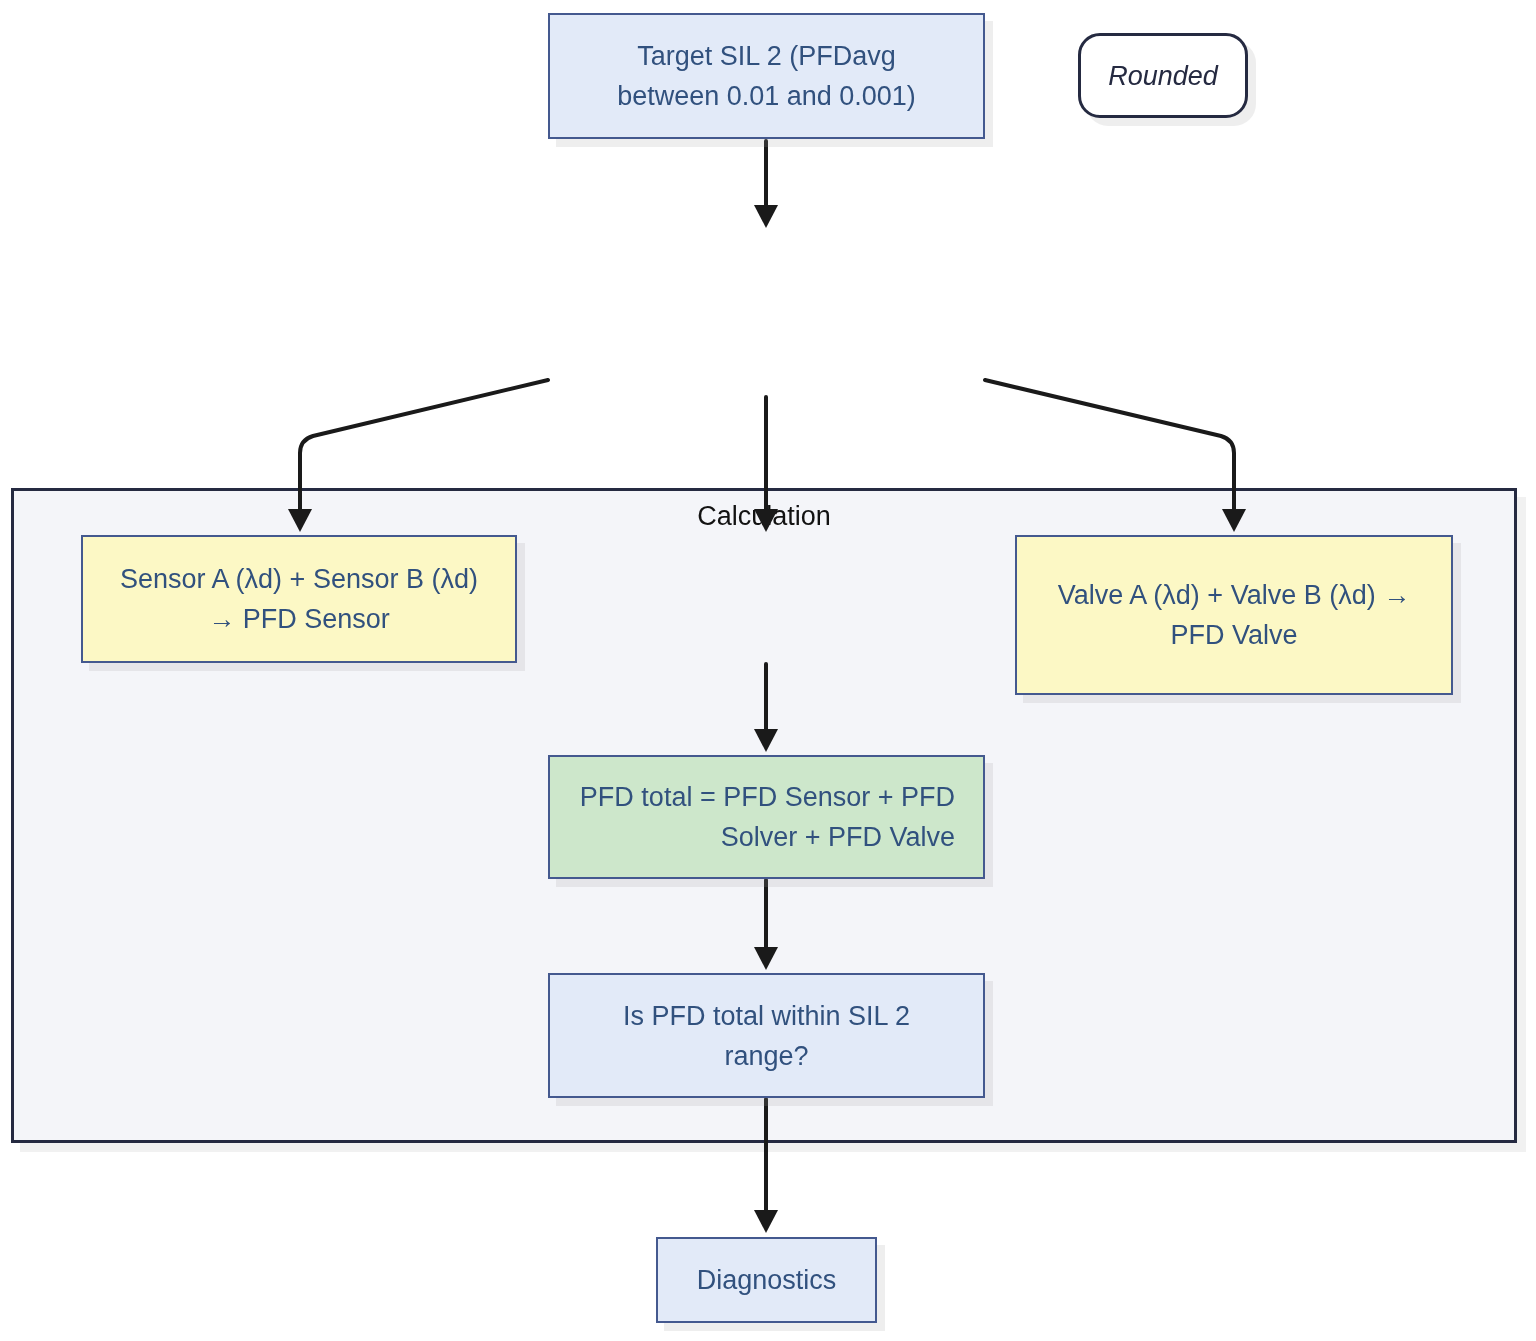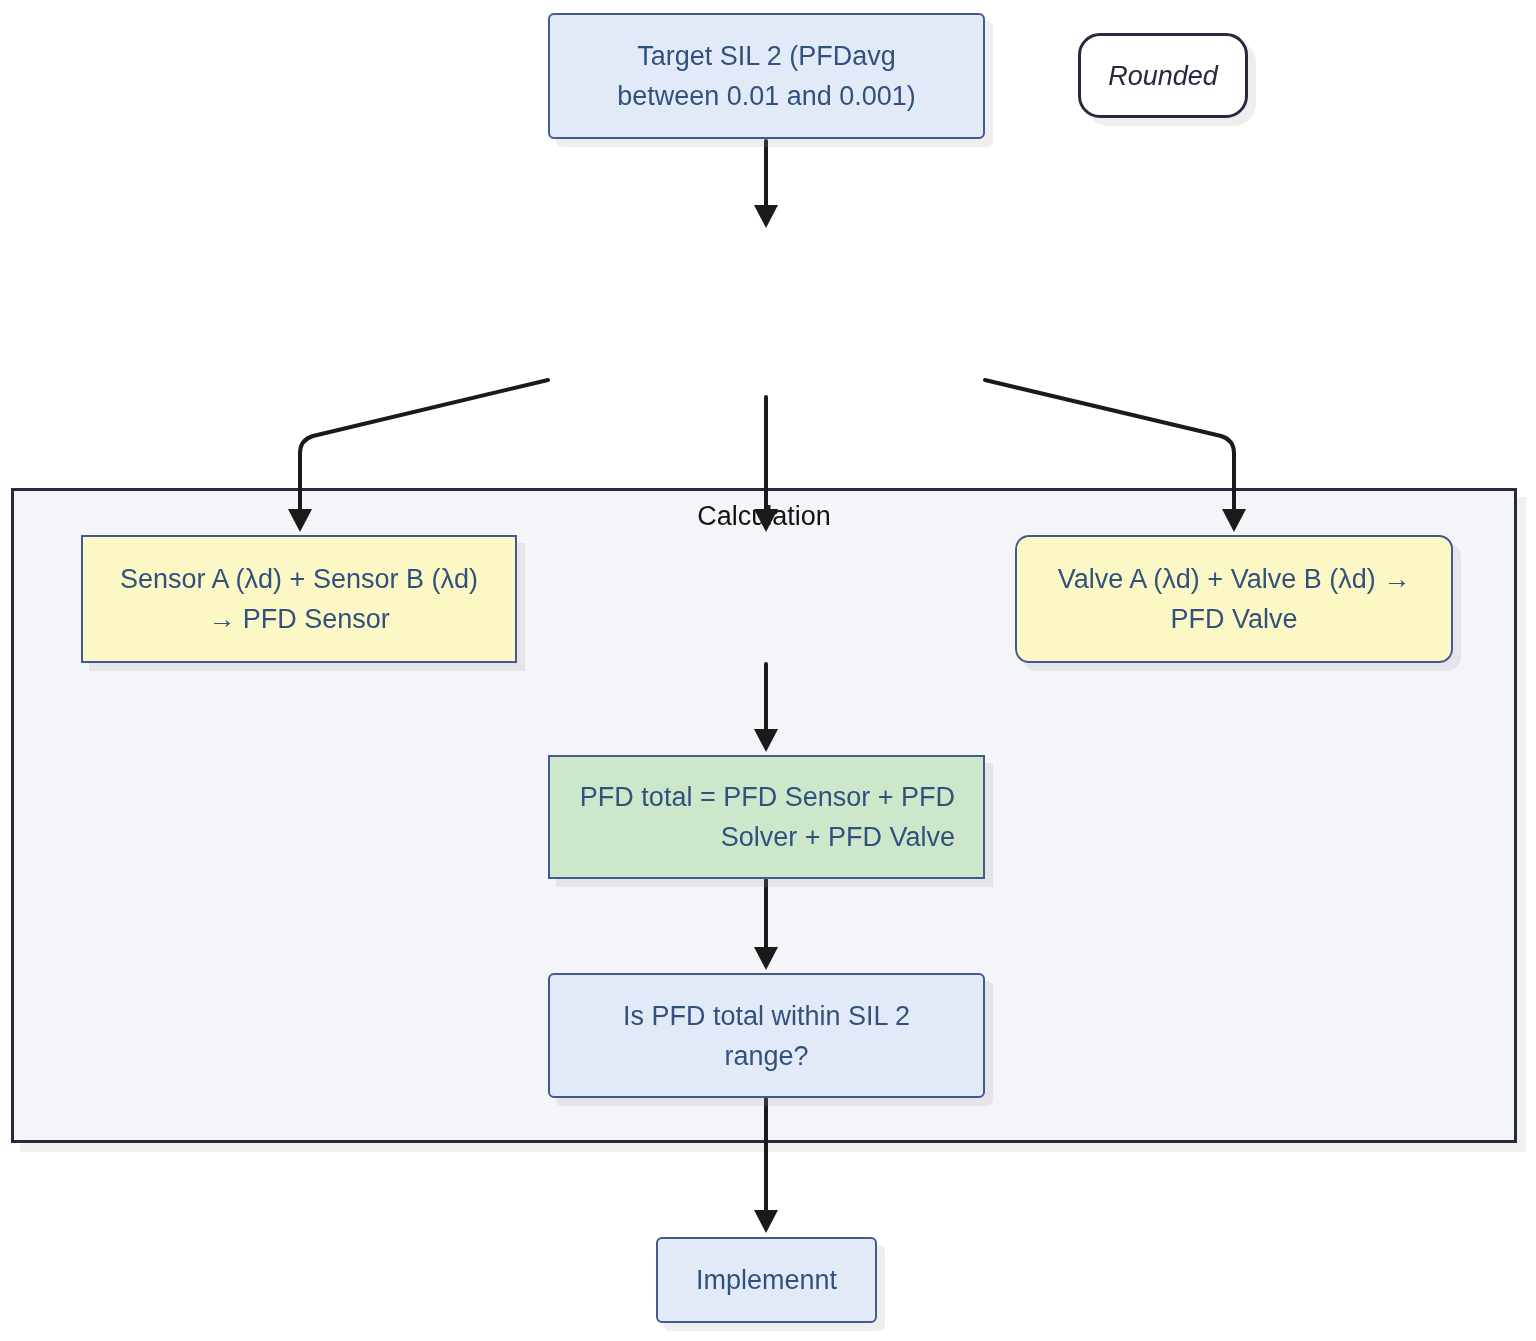--- a/index.html
+++ b/index.html
@@ -22,21 +22,21 @@
     align-items: center;
     justify-content: center;
     text-align: center;
     font-size: 27px;
     line-height: 40px;
     color: #31517e;
     border: 2.5px solid #44598f;
     box-shadow: 8px 8px 0 rgba(160,160,160,0.18);
     z-index: 3;
   }
-  .node.blue   { background: #e2eaf8; border-radius: 6px; }
+  .node.blue   { background: #e2eaf8; }
   .node.yellow { background: #fcf8c5; }
   .node.green  { background: #cde7cb; text-align: right; }
   .node.legend {
     background: #ffffff;
     border: 3px solid #252a41;
     border-radius: 22px;
     color: #252a41;
   }
   .subgraph {
     position: absolute;
@@ -77,21 +77,21 @@
     stroke-linejoin: round;
   }
   .edge-head { fill: #1a1a1a; stroke: none; }
 
   
   #n-target    { left: 548px;  top: 13px;   width: 437px; height: 126px; padding: 0 34px; }
   #n-legend    { left: 1078px; top: 33px;   width: 170px; height: 85px; font-style: italic; }
   #n-arch      { left: 548px;  top: 232px;  width: 437px; height: 164px; padding: 0 34px; }
   #n-sensor    { left: 81px;   top: 535px;  width: 436px; height: 128px; padding: 16px 30px; }
   #n-logic     { left: 611px;  top: 535px;  width: 311px; height: 128px; padding: 0 18px; }
-  #n-valve     { left: 1015px; top: 535px;  width: 438px; height: 128px; padding: 0 28px; border-radius: 14px; }
+  #n-valve     { left: 1015px; top: 535px;  width: 438px; height: 160px; padding: 0 28px; }
   #n-total     { left: 548px;  top: 755px;  width: 437px; height: 124px; padding: 0 28px; }
   #n-check     { left: 548px;  top: 973px;  width: 437px; height: 125px; padding: 0 30px; }
   #n-implement { left: 656px;  top: 1237px; width: 221px; height: 86px; }
 </style>
 </head>
 <body>
 
 <div class="canvas">
 
   <div class="subgraph">
@@ -156,16 +156,16 @@
 
   <div class="node green" id="n-total">
     <span>PFD total = PFD Sensor + PFD Solver + PFD Valve</span>
   </div>
 
   <div class="node blue" id="n-check">
     <span>Is PFD total within SIL 2 range?</span>
   </div>
 
   <div class="node blue" id="n-implement">
-    <span>Implemennt</span>
+    <span>Diagnostics</span>
   </div>
 
 </div>
 
 </body></html>

